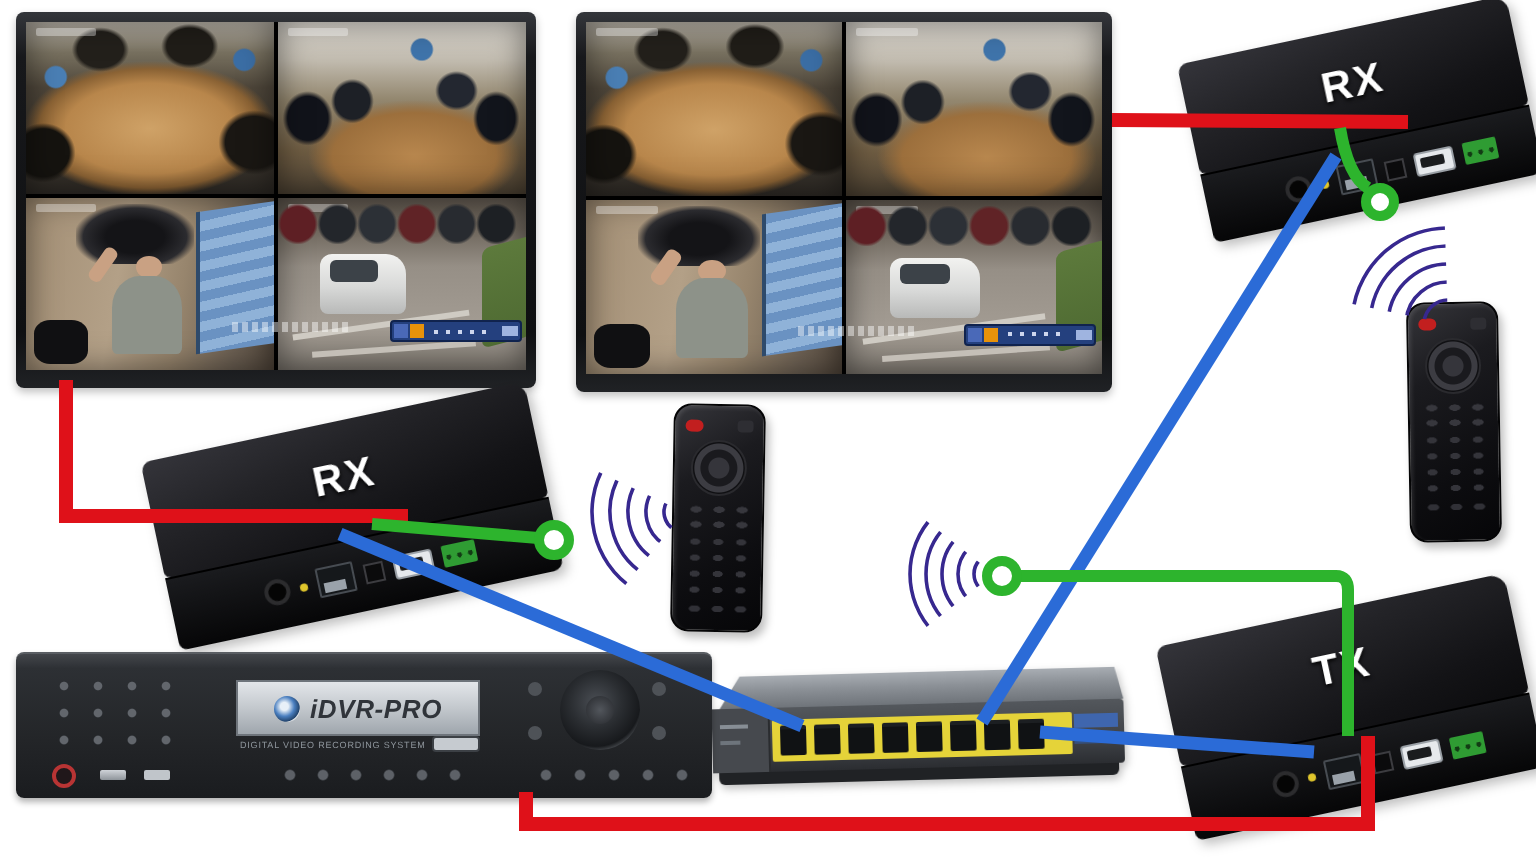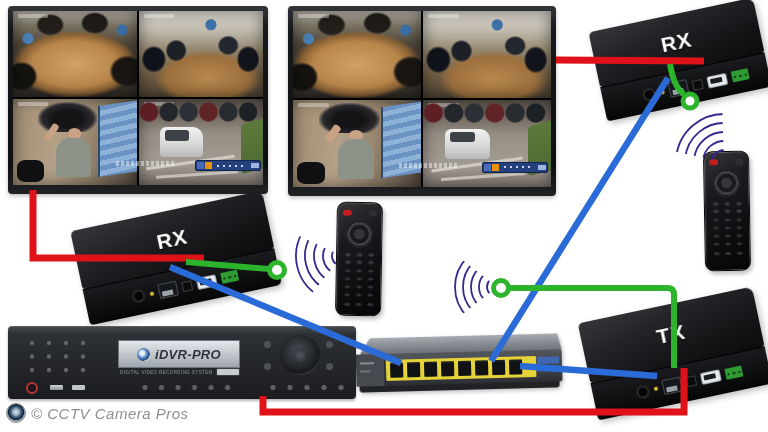--- a/index.html
+++ b/index.html
@@ -317,24 +317,20 @@
     <div class="r-row1">
       <span class="r-pwr"></span>
       <span class="r-k"></span>
     </div>
     <div class="r-dpad"></div>
     <div class="r-wide"></div>
     <div class="r-grid"></div>
     <div class="r-bot"></div>
   </div>
 
-  <div class="watermark">
-    <span class="wm-logo"></span>
-    <span class="wm-text">© CCTV Camera Pros</span>
-  </div>
 
   <svg class="cable-layer" width="768" height="432" viewBox="0 0 768 432">
     <defs>
       <clipPath id="wedge">
           <path d="M0 0 L70 -55 L70 55 Z"></path>
         </clipPath>
     </defs>
 
     <g transform="translate(342,256) rotate(167)">
       <g clip-path="url(#wedge)" fill="none" stroke="#37288f" stroke-width="1.8">

